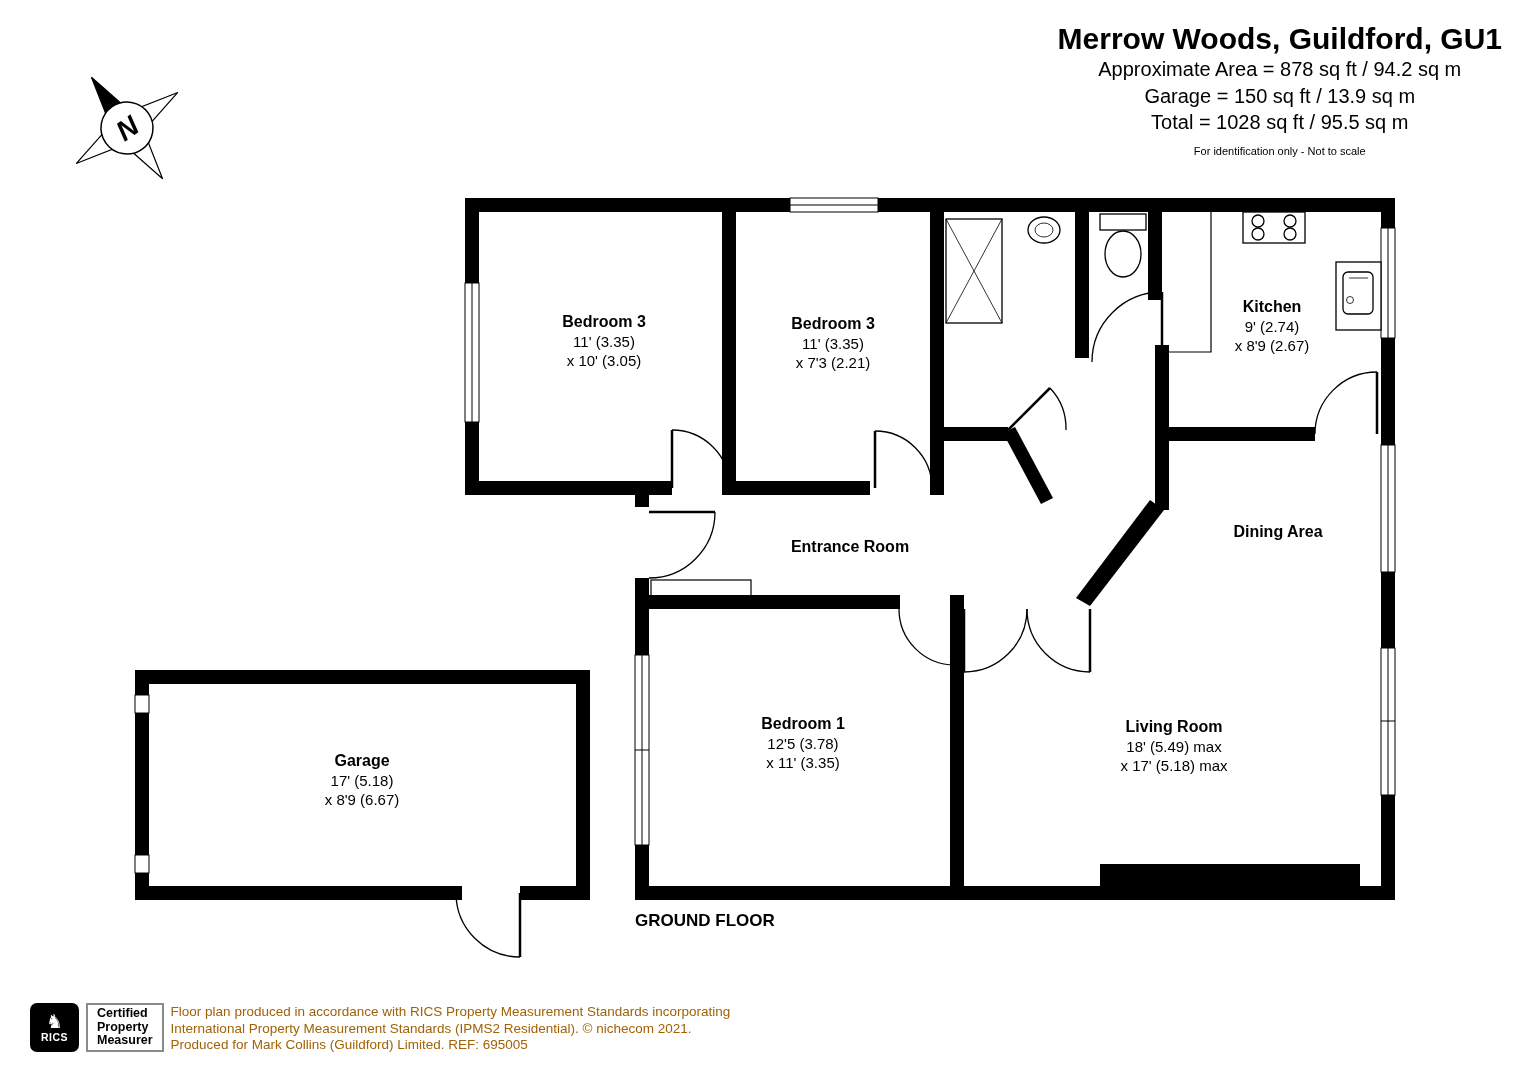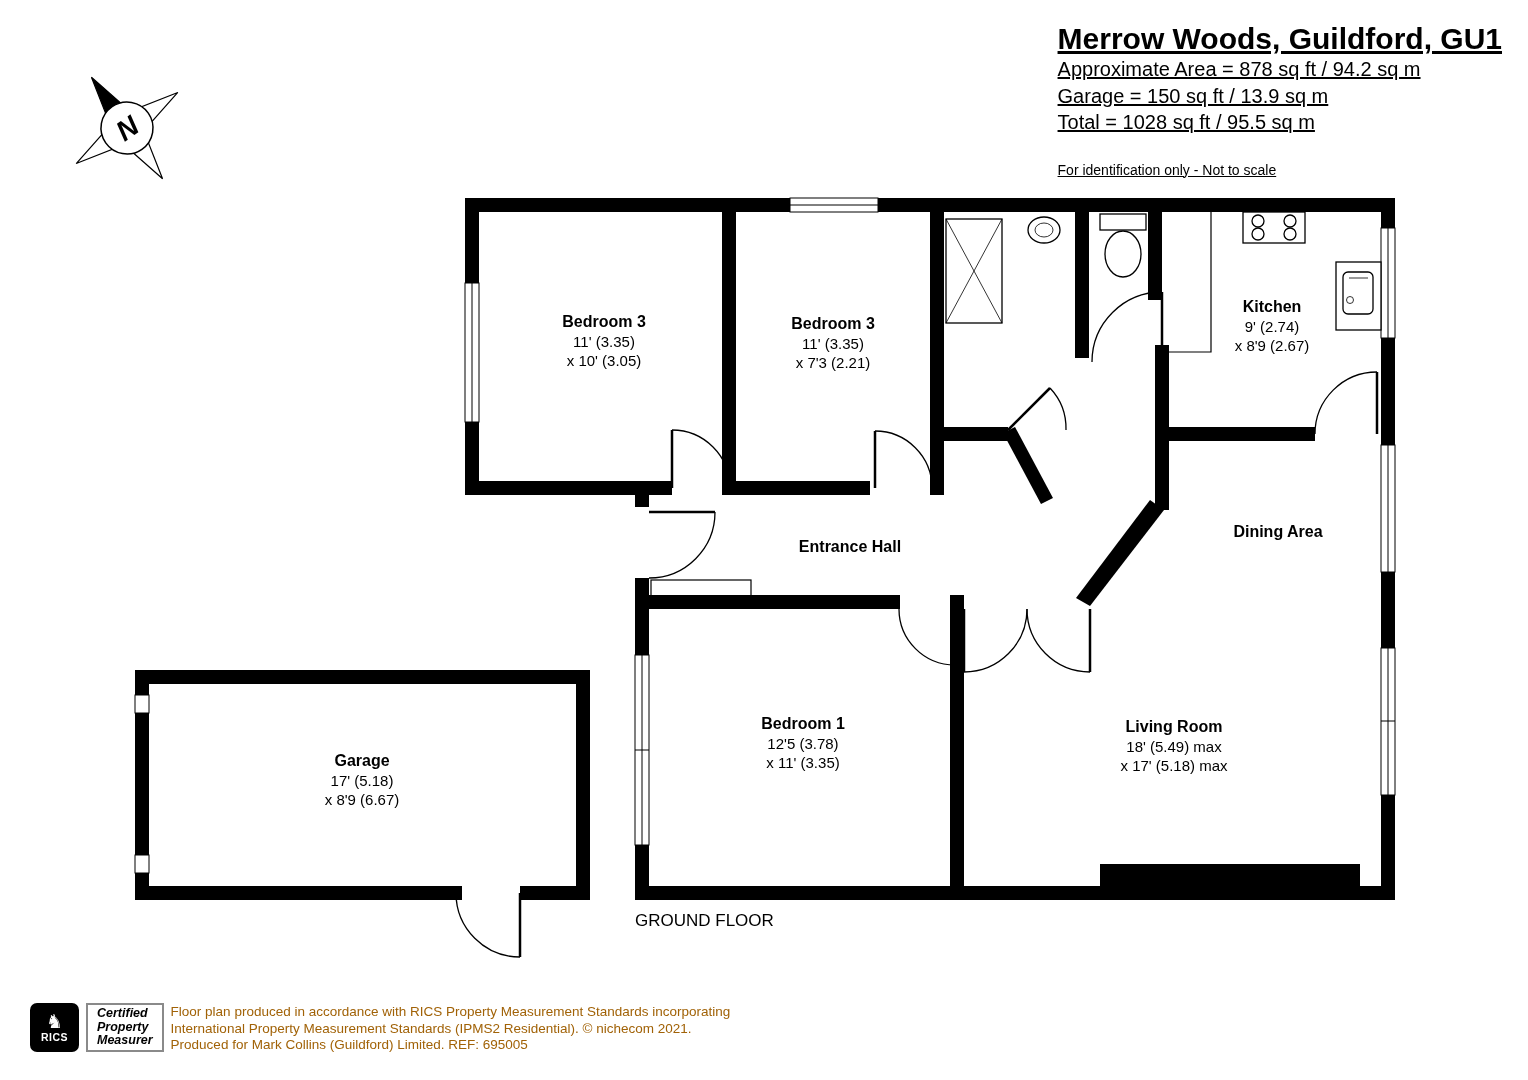--- a/index.html
+++ b/index.html
@@ -2,37 +2,37 @@
 <html><head>
 <meta charset="utf-8">
 <title>Floor Plan</title>
 <style>
   * { margin:0; padding:0; box-sizing:border-box; }
   html,body { background:#fff; }
   body { font-family:"Liberation Sans","DejaVu Sans",sans-serif; color:#000; }
   .canvas { position:relative; width:1528px; height:1080px; background:#fff; overflow:hidden; }
   .plan-svg { position:absolute; left:0; top:0; }
 
-  .header { position:absolute; top:22px; right:26px; text-align:left;text-decoration:underline; }
+  .header { position:absolute; top:22px; right:26px; text-align:center; }
   .header .title { font-size:30px; font-weight:bold; }
   .header .area-lines { font-size:20px; line-height:26.5px; }
-  .header .disclaimer { margin-top:26px; font-size:14px; }
+  .header .disclaimer { margin-top:9px; font-size:11px; }
 
   .room-label { position:absolute; transform:translateX(-50%); text-align:center; white-space:nowrap; font-size:15px; line-height:19.5px; }
   .room-label .room-name { font-size:16px; font-weight:bold; }
 
-  .ground-floor { position:absolute; left:635px; top:911px; font-size:17px; font-weight:normal; }
+  .ground-floor { position:absolute; left:635px; top:911px; font-size:17px; font-weight:bold; }
 
   .footer { position:absolute; left:30px; top:1003px; display:flex; align-items:flex-start; gap:7px; }
   .rics-box { width:49px; height:49px; background:#000; border-radius:7px; color:#fff;
               display:flex; flex-direction:column; align-items:center; justify-content:center; flex:0 0 auto; }
   .rics-box .rics-lion { font-size:19px; line-height:20px; }
   .rics-box .rics-text { font-size:10.5px; font-weight:bold; letter-spacing:.5px; line-height:11px;text-align:right; }
   .cert-box { border:2px solid #8a8a8a; height:49px; padding:3px 9px; display:flex; flex-direction:column; justify-content:center; background:#fff; }
-  .cert-box div { font-size:12.5px; font-weight:bold; line-height:13.5px;font-style:italic; }
+  .cert-box div { font-size:12.5px; font-weight:bold; line-height:13.5px; }
   .footer-text { font-size:13.5px; line-height:16.5px; padding-top:1px; color:#a16207; }
 </style>
 </head>
 <body>
 
 <div class="canvas">
 
   <svg class="plan-svg" width="1528" height="1080" viewBox="0 0 1528 1080">
 
     <g transform="translate(127,128) rotate(-35)">
@@ -186,21 +186,21 @@
     <div class="room-dim">x 7'3 (2.21)</div>
   </div>
 
   <div class="room-label" style="left:1272px; top:297px;">
     <div class="room-name">Kitchen</div>
     <div class="room-dim">9' (2.74)</div>
     <div class="room-dim">x 8'9 (2.67)</div>
   </div>
 
   <div class="room-label" style="left:850px; top:537px;">
-    <div class="room-name">Entrance Hall</div>
+    <div class="room-name">Entrance Room</div>
   </div>
 
   <div class="room-label" style="left:1278px; top:522px;">
     <div class="room-name">Dining Area</div>
   </div>
 
   <div class="room-label" style="left:803px; top:714px;">
     <div class="room-name">Bedroom 1</div>
     <div class="room-dim">12'5 (3.78)</div>
     <div class="room-dim">x 11' (3.35)</div>

